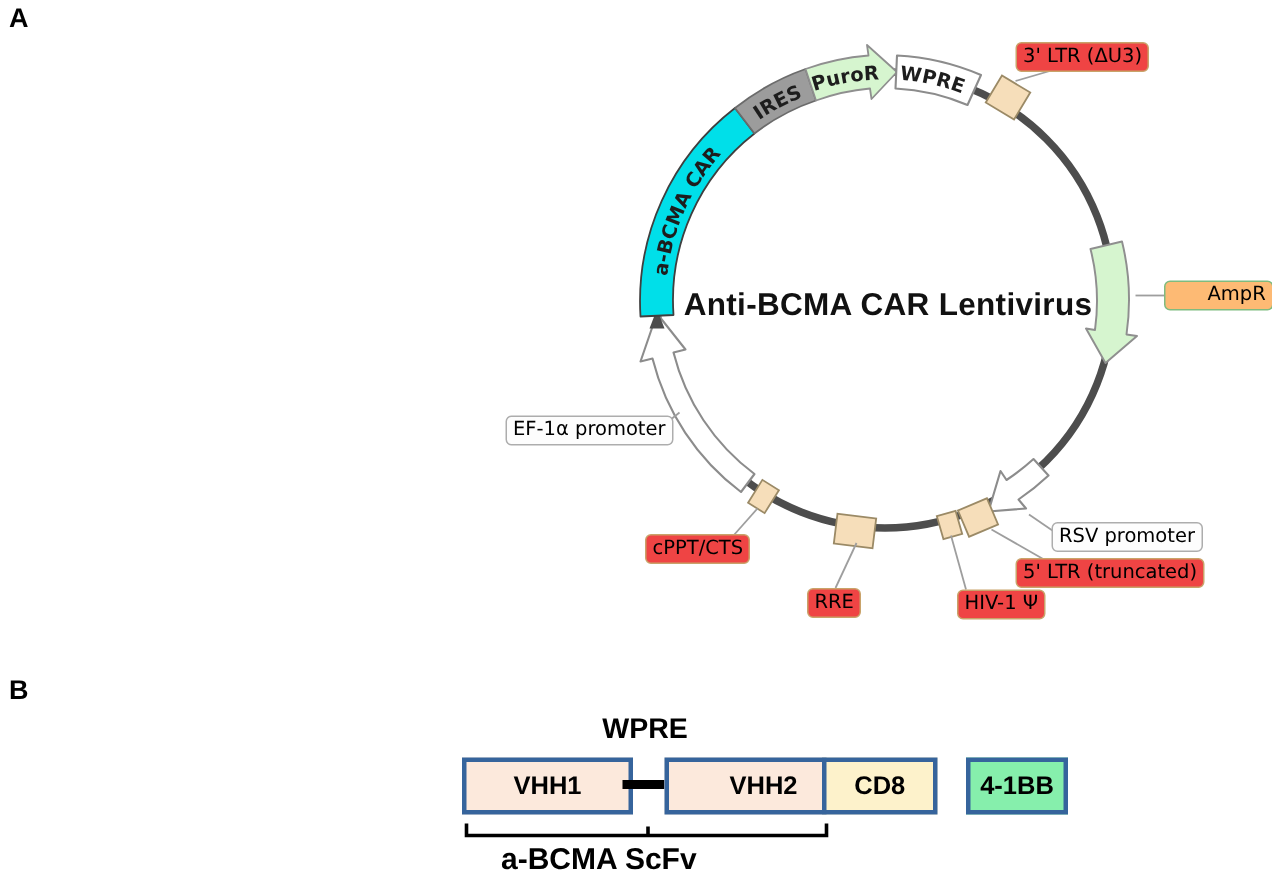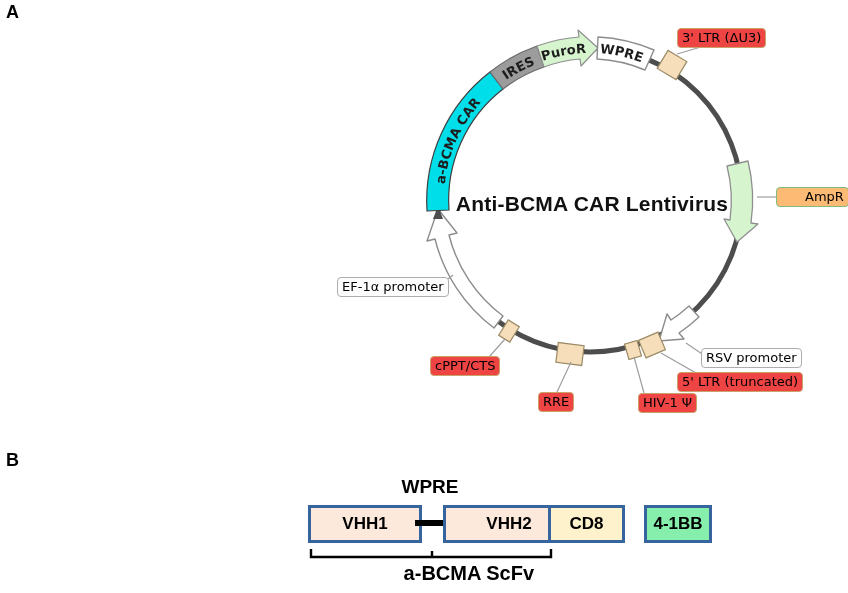--- a/index.html
+++ b/index.html
@@ -25,21 +25,21 @@
   .domain-box{position:absolute;top:505px;height:38px;box-sizing:border-box;
        border:3px solid #36649c;display:flex;align-items:center;justify-content:center;
        font-size:17px;font-weight:bold;color:#000;}
   #dom-vhh1{left:308px;width:114px;background:#fce9dc;}
   #dom-vhh2{left:443px;width:108px;background:#fce9dc;padding-left:24px;}
   #dom-cd8{left:548px;width:77px;background:#fdf2cb;}
   #dom-41bb{left:644px;width:68px;background:#86efac;}
   #dom-cd3z{left:709px;width:136px;background:#d3e0b5;}
   .linker-bar{position:absolute;left:415px;top:520px;width:28px;height:6px;background:#000;}
   #bracketSvg{position:absolute;left:305px;top:546px;}
-  .scfv-label{position:absolute;left:334px;top:562px;width:200px;text-align:right;
+  .scfv-label{position:absolute;left:334px;top:562px;width:200px;text-align:left;
        font-size:20px;font-weight:bold;color:#000;}
 </style>
 </head>
 <body>
 
 <div class="stage">
 
   <div class="panel-letter" id="panelA-letter">A</div>
 
   <svg id="mapSvg" width="848" height="460" viewBox="0 0 848 460">

